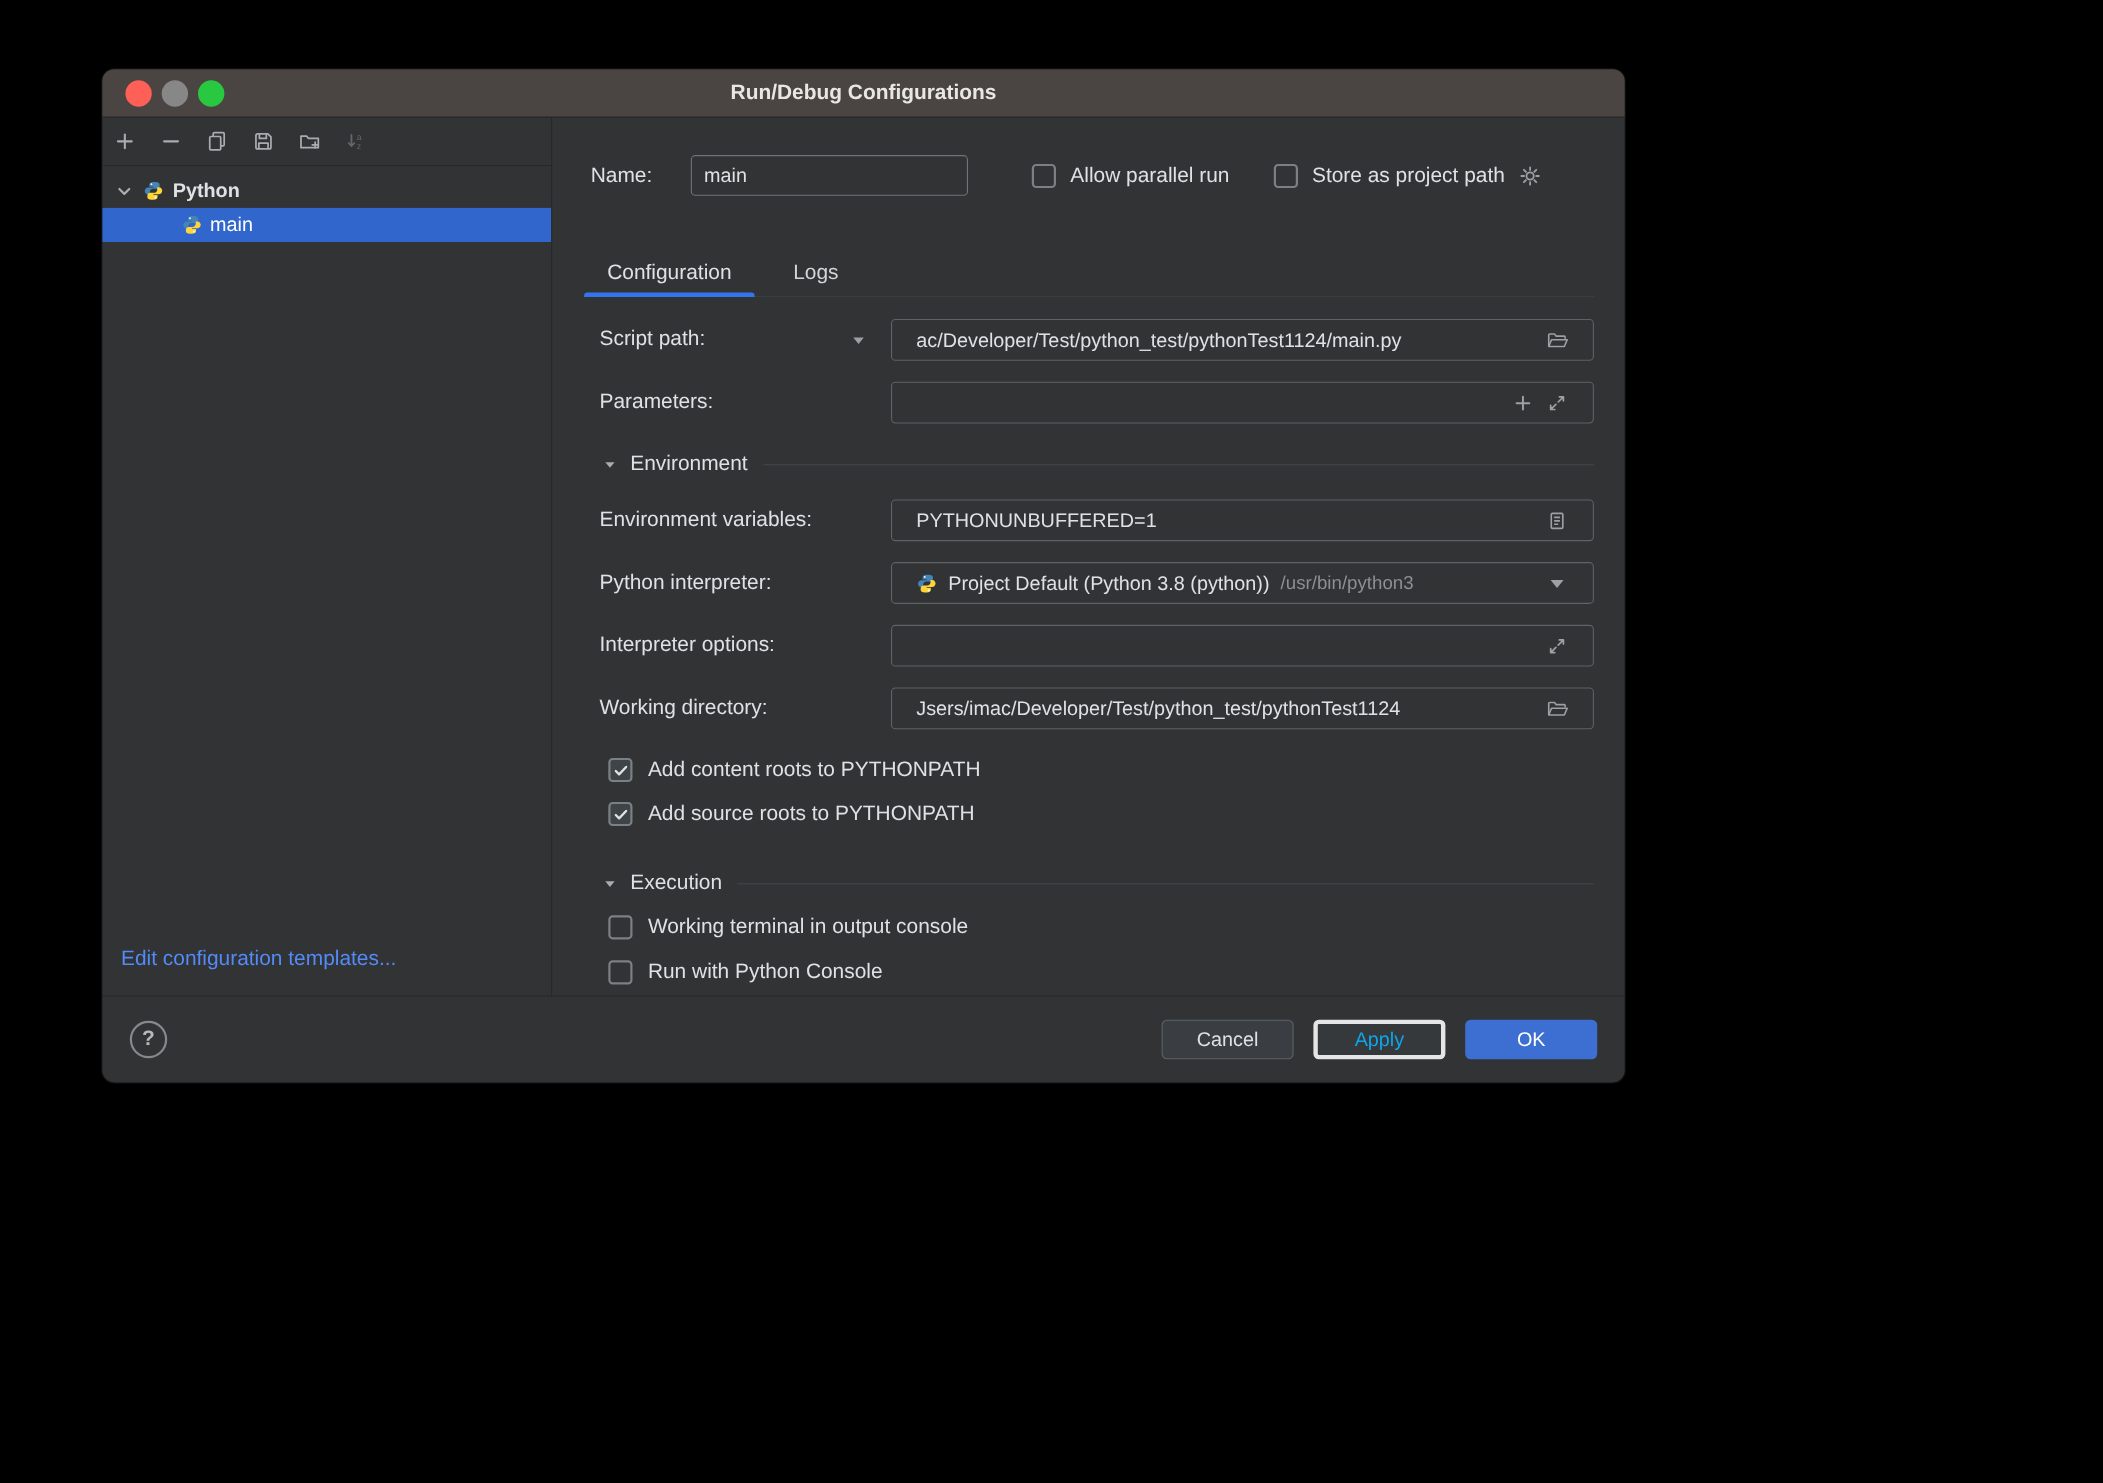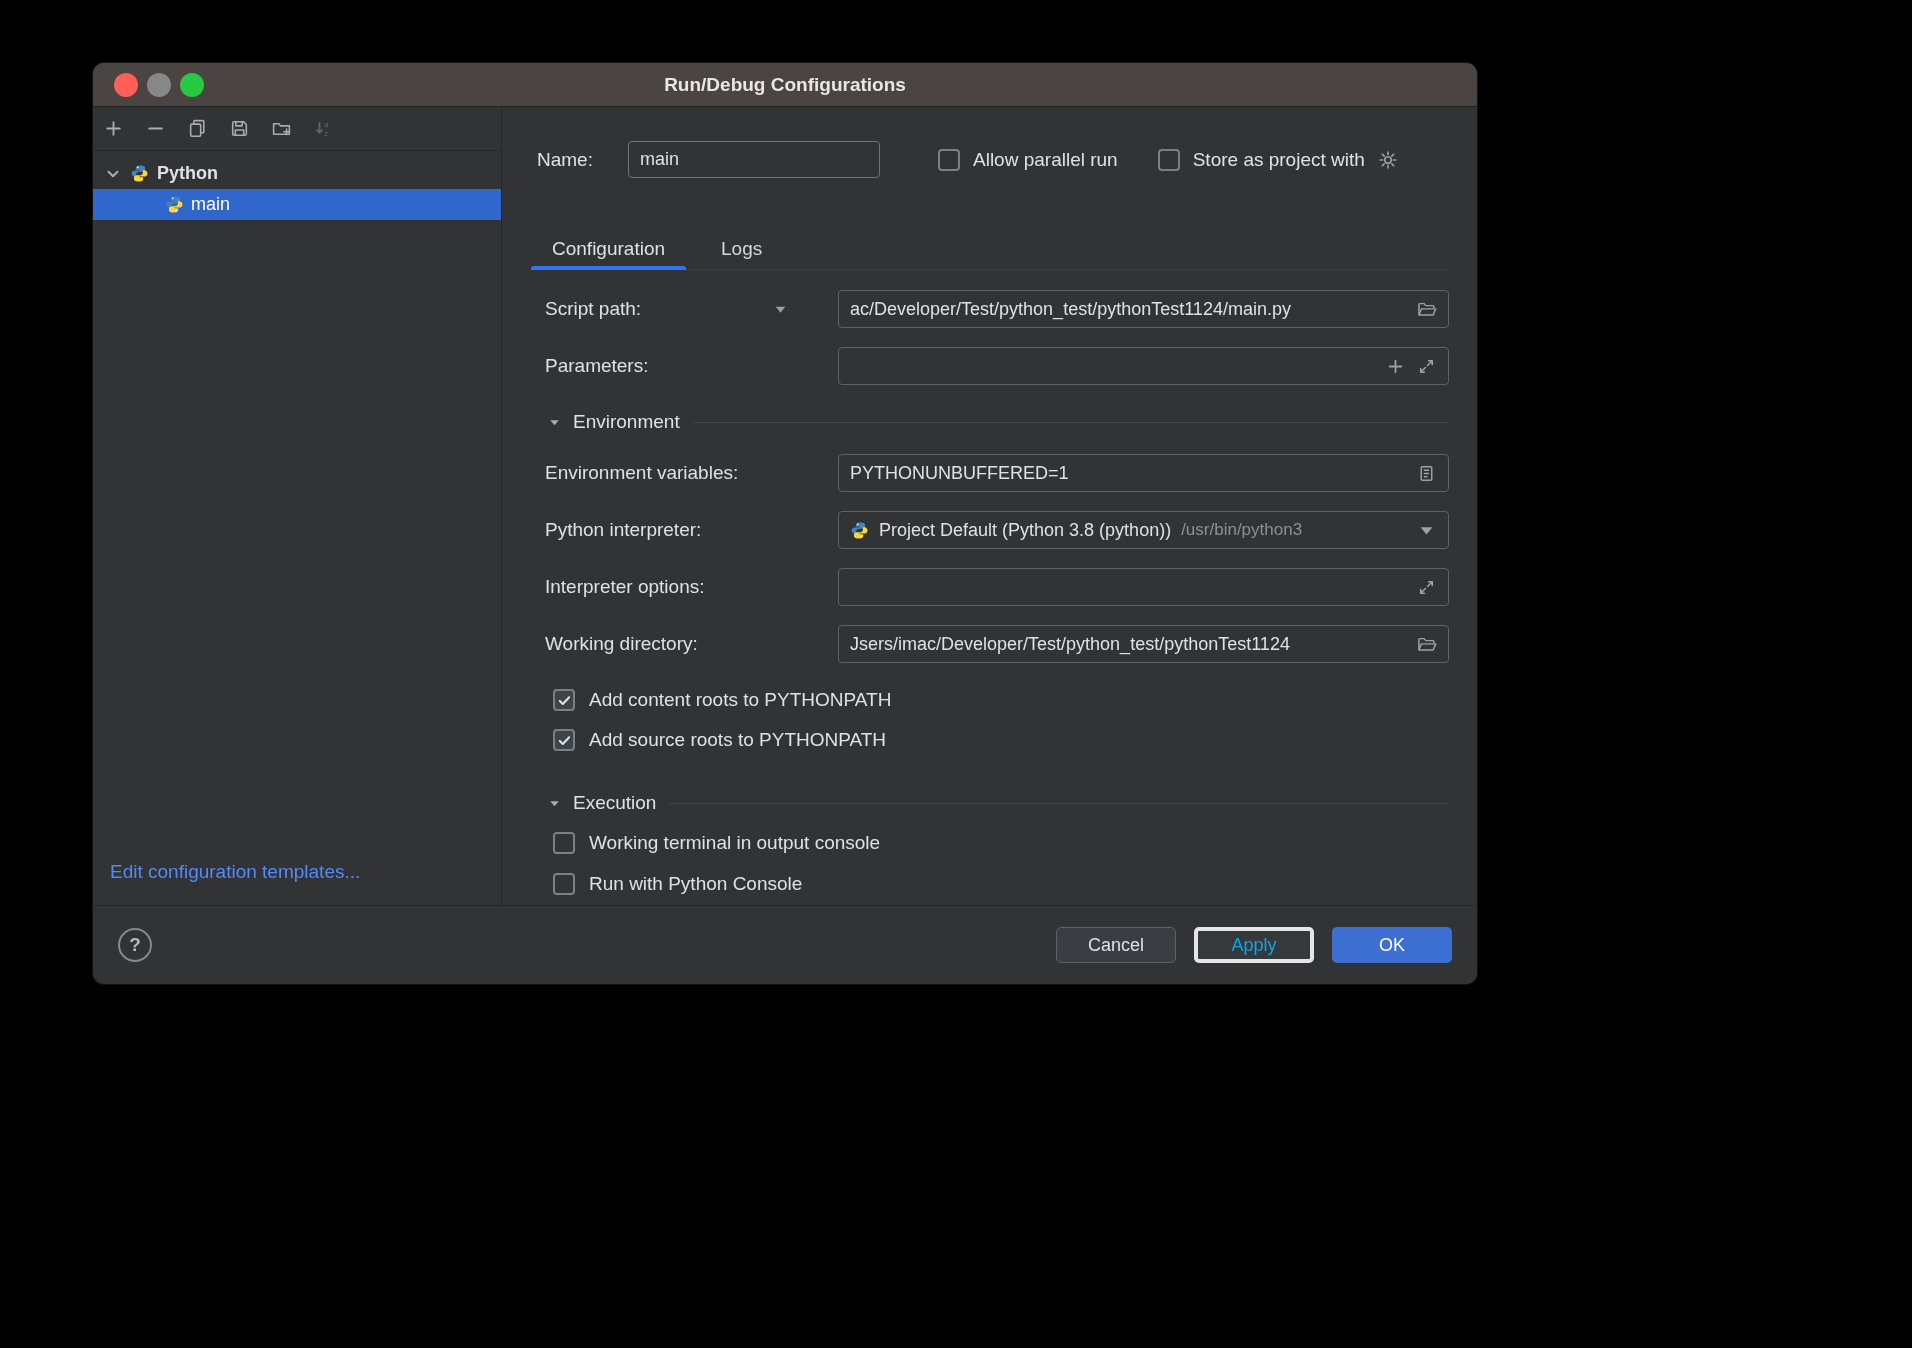--- a/index.html
+++ b/index.html
@@ -61,21 +61,21 @@
   .tab.active { color:#dfe1e5; }
   .tab.active::after { content:""; position:absolute; left:0; right:0; bottom:-1px; height:4px;
     background:#3574f0; border-radius:3px 3px 0 0; }
 
   .form { flex:1; min-height:0; overflow:hidden; padding:20px 28px 0 43px; }
   .frow { display:grid; grid-template-columns:265px 1fr; align-items:center; margin-bottom:19px; }
   .flabel { font-size:19px; display:flex; align-items:center; }
   .flabel .dd { margin-left:auto; margin-right:21px; color:#9da1a4; display:flex; }
   .dd svg { width:17px; height:17px; display:block; }
   .field { height:38px; border:1px solid #5d6366; border-radius:4px; display:flex; align-items:center;
-    padding:0 11px; font-size:18px; color:#dfe1e5; gap:10px; min-width:0;margin-left:28px; }
+    padding:0 22px; font-size:18px; color:#dfe1e5; gap:10px; min-width:0; }
   .field .val { white-space:nowrap; overflow:hidden; min-width:0; }
   .field .grow { flex:1; min-width:0; }
   .field .spacer { flex:1; }
   .field .path { color:#8b9094; font-size:17px; white-space:nowrap; }
   .ficon { color:#9da1a4; flex:0 0 auto; display:flex; cursor:pointer; }
   .ficon svg { width:21px; height:21px; display:block; }
 
   .section { display:flex; align-items:center; margin:26px 0 21px 0; cursor:pointer; }
   .section .chev { color:#a9adb0; margin-left:2px; margin-right:11px; display:flex; }
   .chev svg { width:15px; height:15px; display:block; }
@@ -224,21 +224,21 @@
 
       <div class="name-row">
         <span class="name-label">Name:</span>
         <input class="name-input" type="text" value="main" style="">
         <span class="hdr-check first">
           <span class="cb"></span>
           <span>Allow parallel run</span>
         </span>
         <span class="hdr-check second">
           <span class="cb"></span>
-          <span>Store as project with</span>
+          <span>Store as project path</span>
         </span>
         <span class="gear">
           <svg viewBox="0 0 20 20" fill="none" stroke="currentColor" stroke-width="1.5" stroke-linecap="round">
               <circle cx="10" cy="10" r="3"></circle>
               <path d="M10 2.8v2.2M10 15v2.2M2.8 10H5M15 10h2.2M4.9 4.9l1.6 1.6M13.5 13.5l1.6 1.6M15.1 4.9l-1.6 1.6M6.5 13.5l-1.6 1.6"></path>
             </svg>
         </span>
       </div>
 
       <div class="tabs">

